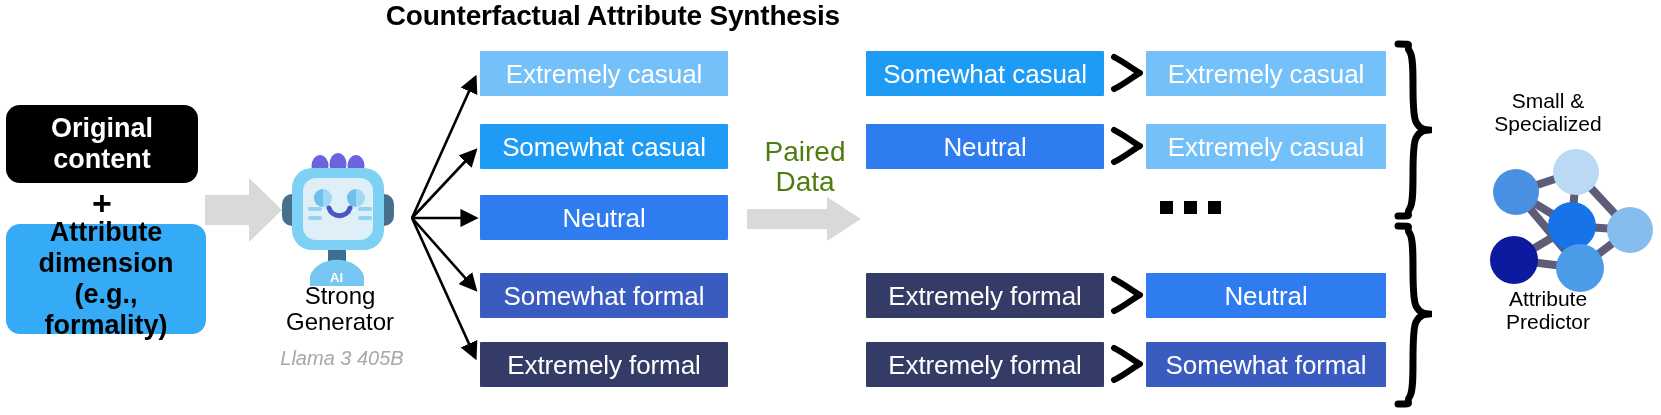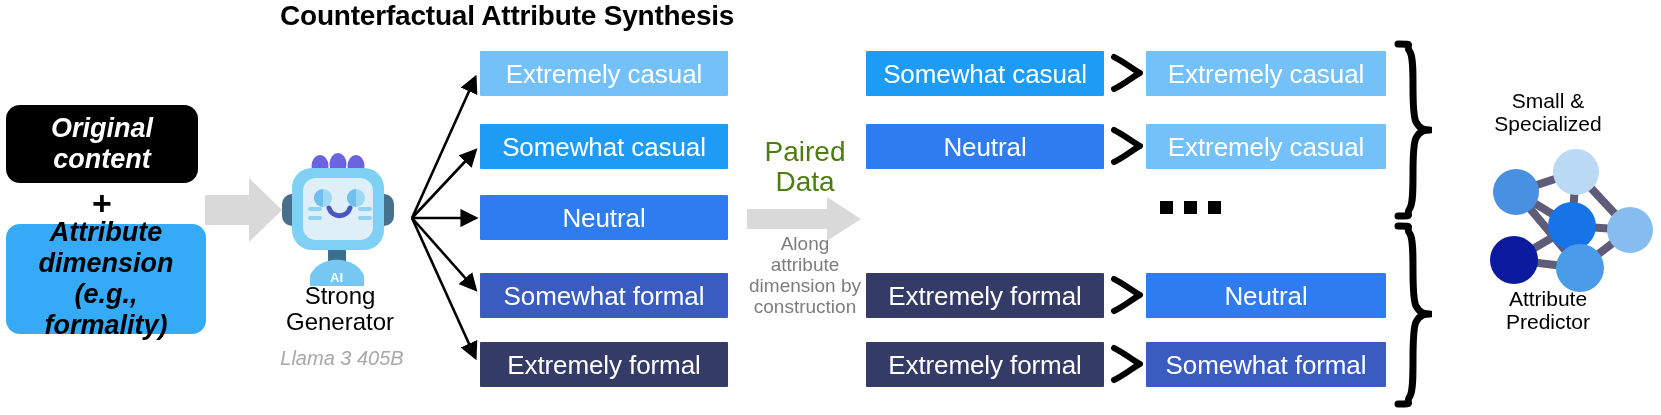--- a/index.html
+++ b/index.html
@@ -20,37 +20,36 @@
   }
   .abs { position: absolute; }
 
   
   .section-title {
     font-size: 28px;
     font-weight: 700;
     color: #000000;
     letter-spacing: -0.2px;
     white-space: nowrap;
-    text-align: left;
+    text-align: right;
     line-height: 1;
   }
 
   
   .inbox {
     border-radius: 14px;
     display: flex;
     align-items: center;
     justify-content: center;
     text-align: center;
     font-size: 27px;
     font-weight: 700;
     line-height: 1.14;
     box-sizing: border-box;
     padding: 16px 8px;
-    font-style: italic;
   }
   .inbox.dark { background: #000000; color: #ffffff; }
   .inbox.blue { background: #35AAF7; color: #000000; }
   .plus {
     font-size: 34px;
     font-weight: 700;
     color: #000000;
     text-align: center;
     line-height: 1;
   }
@@ -213,24 +212,20 @@
   <div class="abs pill" style="left: 480px; top: 273px; width: 248px; height: 45px; background-color: rgb(58, 92, 192);">Somewhat formal</div>
   <div class="abs pill" style="left: 480px; top: 342px; width: 248px; height: 45px; background-color: rgb(52, 59, 102);">Extremely formal</div>
 
   <div class="abs paired-title" style="left:745px; top:137px; width:120px;">Paired
 Data</div>
 
   <svg class="abs gray-arrow" style="left:747px; top:196px;" width="115" height="46" viewBox="0 0 115 46">
     <path d="M0,13 L80,13 L80,1 L114,23 L80,45 L80,33 L0,33 Z" fill="#D9D9D9"></path>
   </svg>
 
-  <div class="abs paired-sub" style="left:740px; top:234px; width:130px;">Along
-attribute
-dimension by
-construction</div>
 
   <div class="abs pill" style="left: 866px; top: 51px; width: 238px; height: 45px; background-color: rgb(30, 156, 245);">Somewhat casual</div>
   <div class="abs" style="left:1110px; top:53px; width:34px; height:40px;">
     <svg class="succ" width="34" height="40" viewBox="0 0 34 40">
       <path d="M4,4 C16,10 22,16 30,20 C22,24 16,30 4,36" stroke="#000000" stroke-width="6" fill="none" stroke-linecap="round" stroke-linejoin="round"></path>
     </svg>
   </div>
   <div class="abs pill" style="left: 1146px; top: 51px; width: 240px; height: 45px; background-color: rgb(116, 192, 248);">Extremely casual</div>
 
   <div class="abs pill" style="left: 866px; top: 124px; width: 238px; height: 45px; background-color: rgb(47, 123, 240);">Neutral</div>

